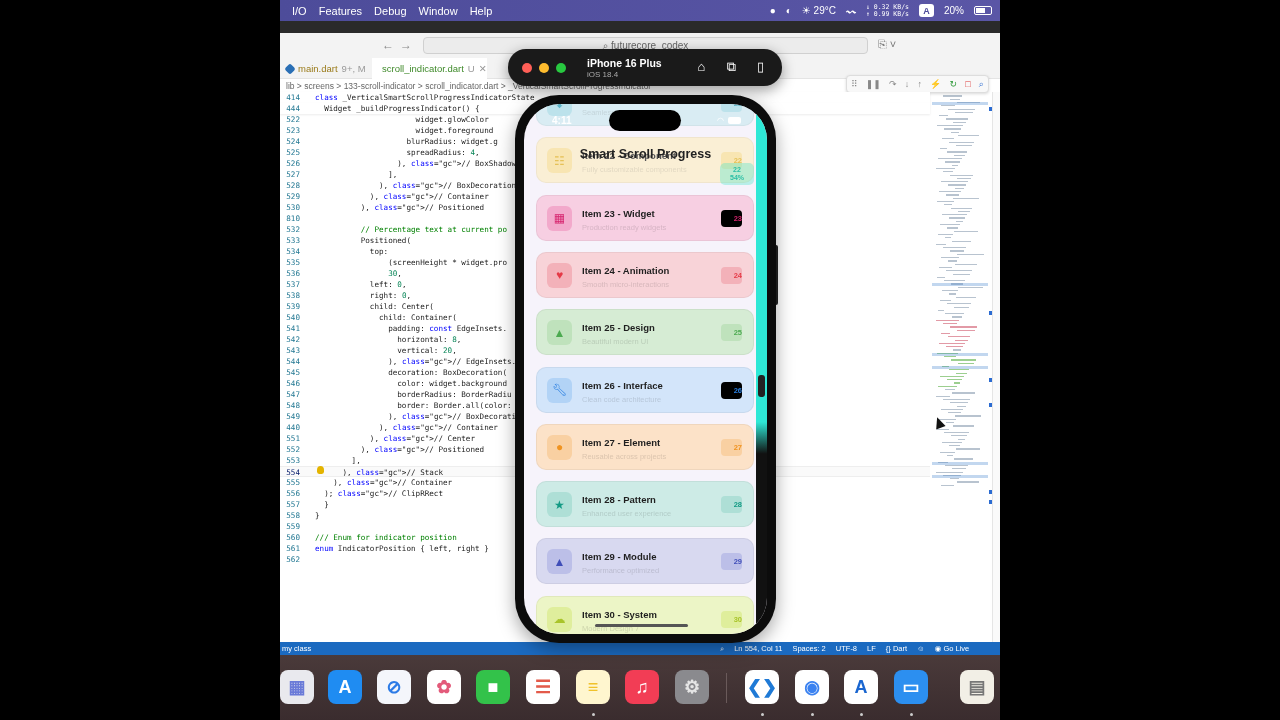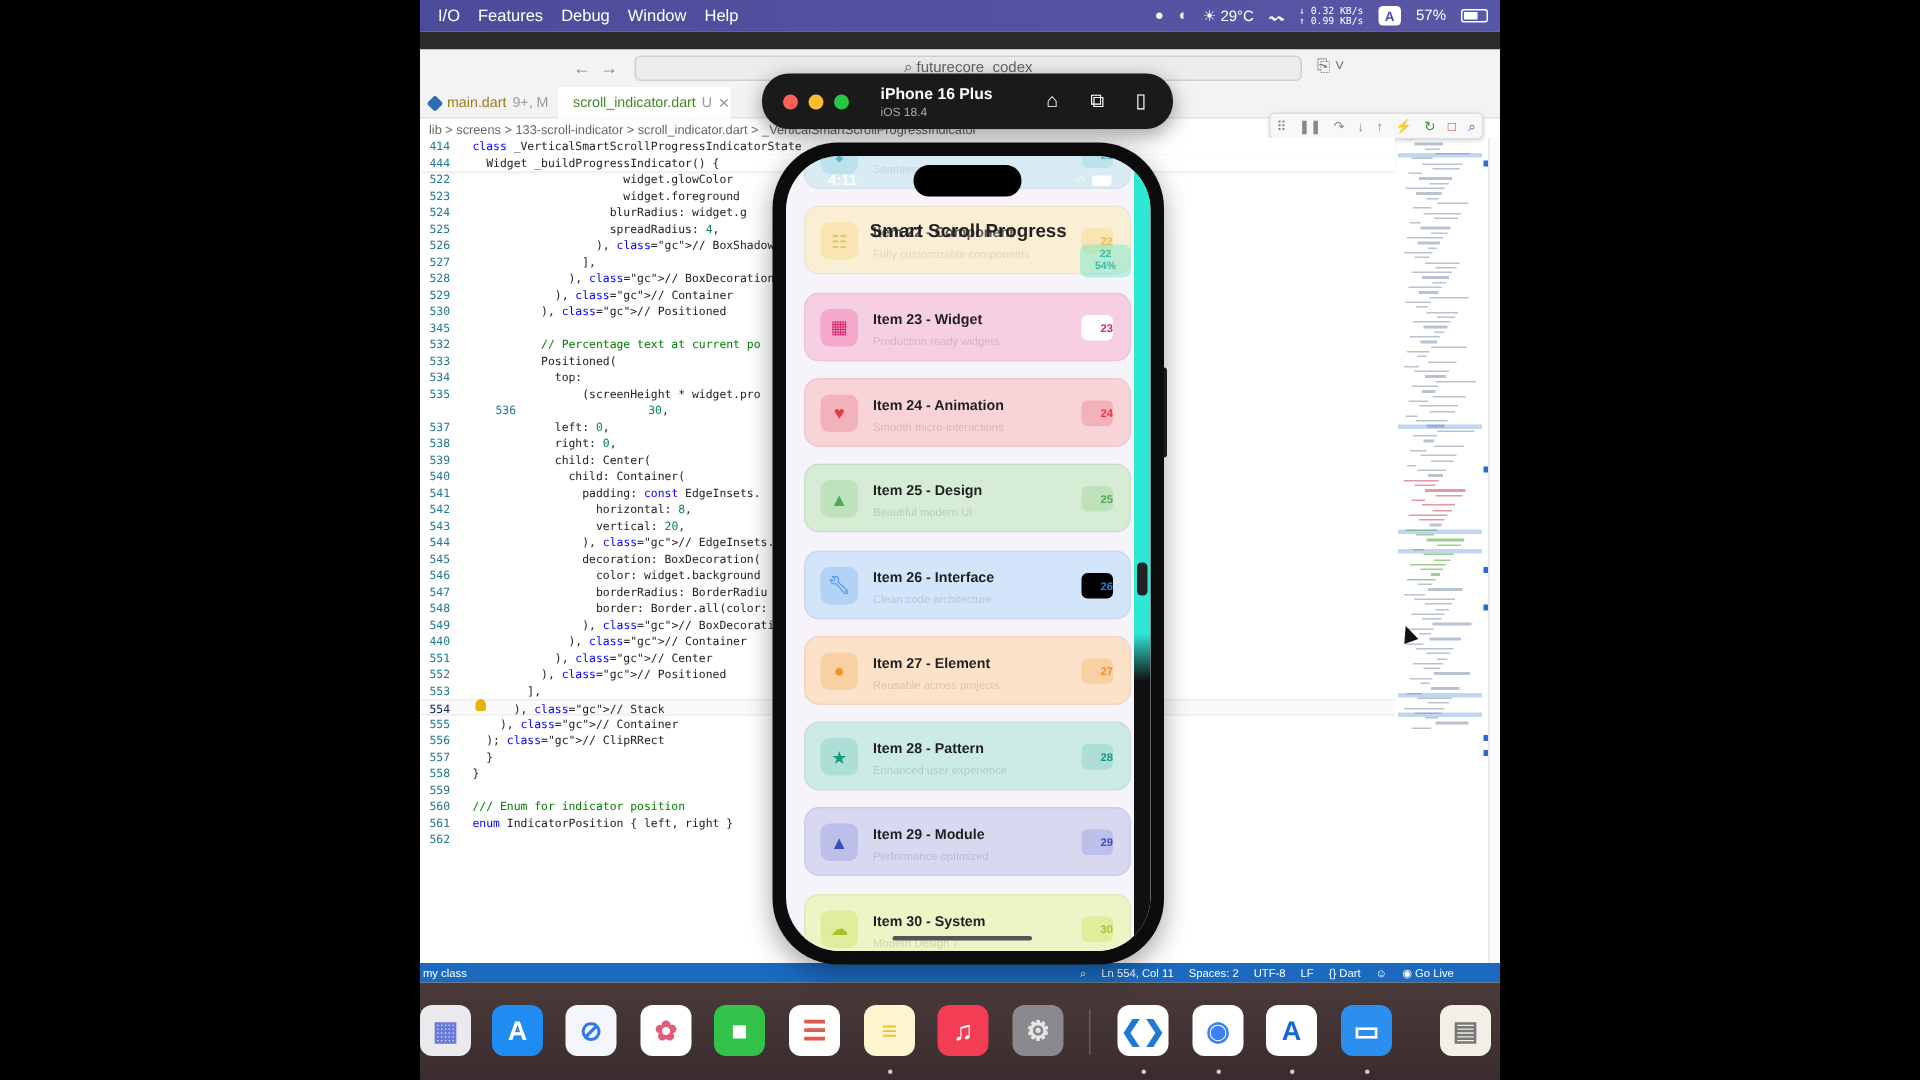--- a/index.html
+++ b/index.html
@@ -106,21 +106,21 @@
     <div class="right">
       <span>●</span>
       <span>◐</span>
       <span><span>☀</span> <span>29°C</span></span>
       <span>〰</span>
       <span class="net">
           <div>↓ 0.32 KB/s</div>
           <div>↑ 0.99 KB/s</div>
         </span>
       <span class="kbd">A</span>
-      <span>57%</span>
+      <span>20%</span>
       <span class="batt"></span>
     </div>
   </div>
 
   <div class="titlebar"></div>
 
   <div class="cmdbar">
     <span class="nav">←→</span>
     <div class="search">⌕ <span>futurecore_codex</span></div>
     <span class="copilot">⎘ ˅</span>
@@ -148,26 +148,26 @@
       <div class="line sticky" style="top: 11px;"><span class="ln">444</span><span class="tx">  Widget _buildProgressIndicator() {</span></div>
       <div class="line" style="top: 22px;"><span class="ln">522</span><span class="tx">                      widget.glowColor</span></div>
       <div class="line" style="top: 33px;"><span class="ln">523</span><span class="tx">                      widget.foreground</span></div>
       <div class="line" style="top: 44px;"><span class="ln">524</span><span class="tx">                    blurRadius: widget.g</span></div>
       <div class="line" style="top: 55px;"><span class="ln">525</span><span class="tx">                    spreadRadius: <span class="num">4</span>,</span></div>
       <div class="line" style="top: 66px;"><span class="ln">526</span><span class="tx">                  ), <span <span="" class="kw">class</span>="gc"&gt;// BoxShadow</span></div>
       <div class="line" style="top: 77px;"><span class="ln">527</span><span class="tx">                ],</span></div>
       <div class="line" style="top: 88px;"><span class="ln">528</span><span class="tx">              ), <span <span="" class="kw">class</span>="gc"&gt;// BoxDecoration</span></div>
       <div class="line" style="top: 99px;"><span class="ln">529</span><span class="tx">            ), <span <span="" class="kw">class</span>="gc"&gt;// Container</span></div>
       <div class="line" style="top: 110px;"><span class="ln">530</span><span class="tx">          ), <span <span="" class="kw">class</span>="gc"&gt;// Positioned</span></div>
-      <div class="line" style="top: 121px;"><span class="ln">345</span><span class="tx"></span></div>
+      <div class="line" style="top: 121px;"><span class="ln">810</span><span class="tx"></span></div>
       <div class="line" style="top: 132px;"><span class="ln">532</span><span class="tx"><span class="cm">          // Percentage text at current po</span></span></div>
       <div class="line" style="top: 143px;"><span class="ln">533</span><span class="tx">          Positioned(</span></div>
       <div class="line" style="top: 154px;"><span class="ln">534</span><span class="tx">            top:</span></div>
       <div class="line" style="top: 165px;"><span class="ln">535</span><span class="tx">                (screenHeight * widget.pro</span></div>
-      <div class="line" style="top: 176px; margin-left: 44px;"><span class="ln">536</span><span class="tx">                <span class="num">30</span>,</span></div>
+      <div class="line" style="top: 176px;"><span class="ln">536</span><span class="tx">                <span class="num">30</span>,</span></div>
       <div class="line" style="top: 187px;"><span class="ln">537</span><span class="tx">            left: <span class="num">0</span>,</span></div>
       <div class="line" style="top: 198px;"><span class="ln">538</span><span class="tx">            right: <span class="num">0</span>,</span></div>
       <div class="line" style="top: 209px;"><span class="ln">539</span><span class="tx">            child: Center(</span></div>
       <div class="line" style="top: 220px;"><span class="ln">540</span><span class="tx">              child: Container(</span></div>
       <div class="line" style="top: 231px;"><span class="ln">541</span><span class="tx">                padding: <span class="kw">const</span> EdgeInsets.</span></div>
       <div class="line" style="top: 242px;"><span class="ln">542</span><span class="tx">                  horizontal: <span class="num">8</span>,</span></div>
       <div class="line" style="top: 253px;"><span class="ln">543</span><span class="tx">                  vertical: <span class="num">20</span>,</span></div>
       <div class="line" style="top: 264px;"><span class="ln">544</span><span class="tx">                ), <span <span="" class="kw">class</span>="gc"&gt;// EdgeInsets.symmetric</span></div>
       <div class="line" style="top: 275px;"><span class="ln">545</span><span class="tx">                decoration: BoxDecoration(</span></div>
       <div class="line" style="top: 286px;"><span class="ln">546</span><span class="tx">                  color: widget.background</span></div>
@@ -423,21 +423,21 @@
         <div class="card" style="top: 147.9px; background: rgb(248, 211, 216);">
           <div class="ic" style="background:#f3b1b9;color:#e53946">♥</div>
           <div class="title">Item 24 - Animation</div>
           <div class="sub">Smooth micro-interactions</div>
           <div class="badge" style="background:#f3b1b9;color:#e53946">24</div>
         </div>
         <div class="card" style="top: 90.6px; background: rgb(247, 207, 226);">
           <div class="ic" style="background:#f2a9cb;color:#d6246e">▦</div>
           <div class="title">Item 23 - Widget</div>
           <div class="sub">Production ready widgets</div>
-          <div class="badge" style="background:#ffffff;color:#d6246e">23</div>
+          <div class="badge" style="background:#000000;color:#d6246e">23</div>
         </div>
         <div class="card" style="top: 33.3px; background: rgb(251, 238, 201); opacity: 0.75;">
           <div class="ic" style="background:#f8e19a;color:#e0b020">☷</div>
           <div class="title">Item 22 - Component</div>
           <div class="sub">Fully customizable components</div>
           <div class="badge" style="background:#f8e19a;color:#e0b020">22</div>
         </div>
         <div class="card" style="top: -24px; background: rgb(207, 234, 240); opacity: 0.75;">
           <div class="ic" style="background:#a8dde6;color:#2a9fb5">⬇</div>
           <div class="sub">Seamless transitions</div>

